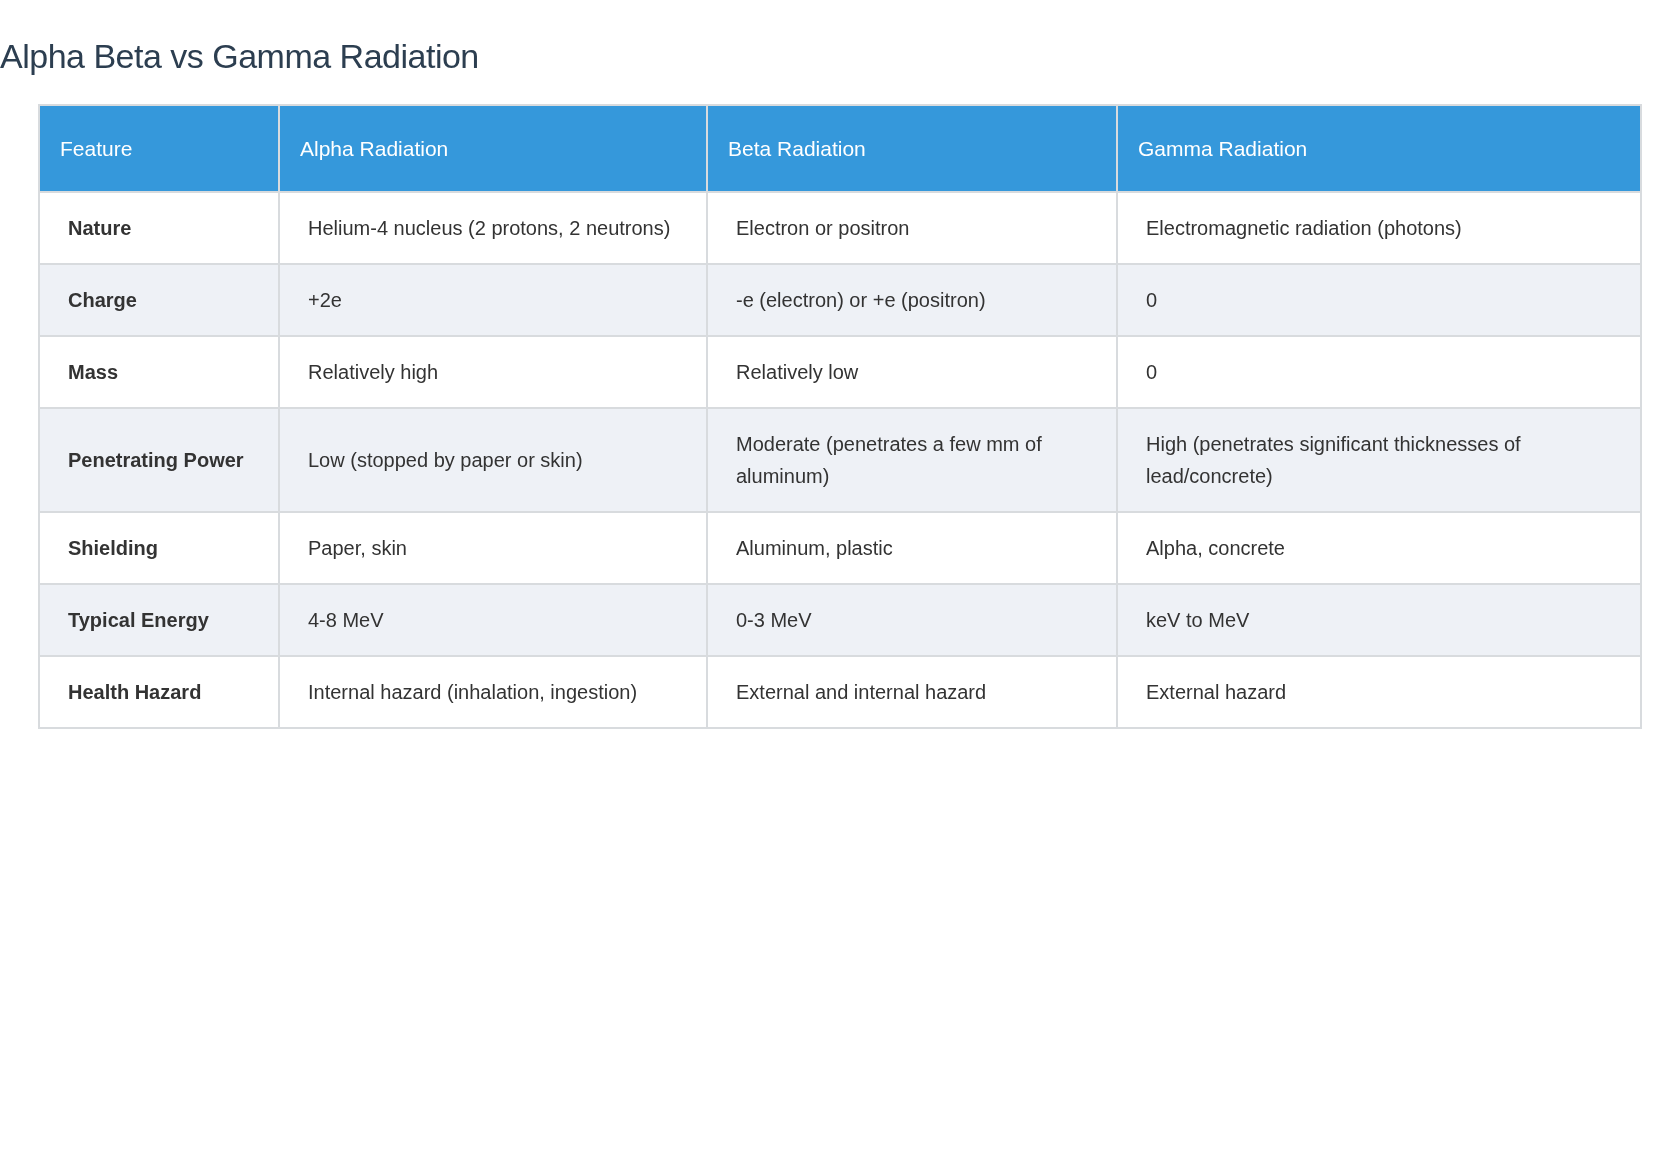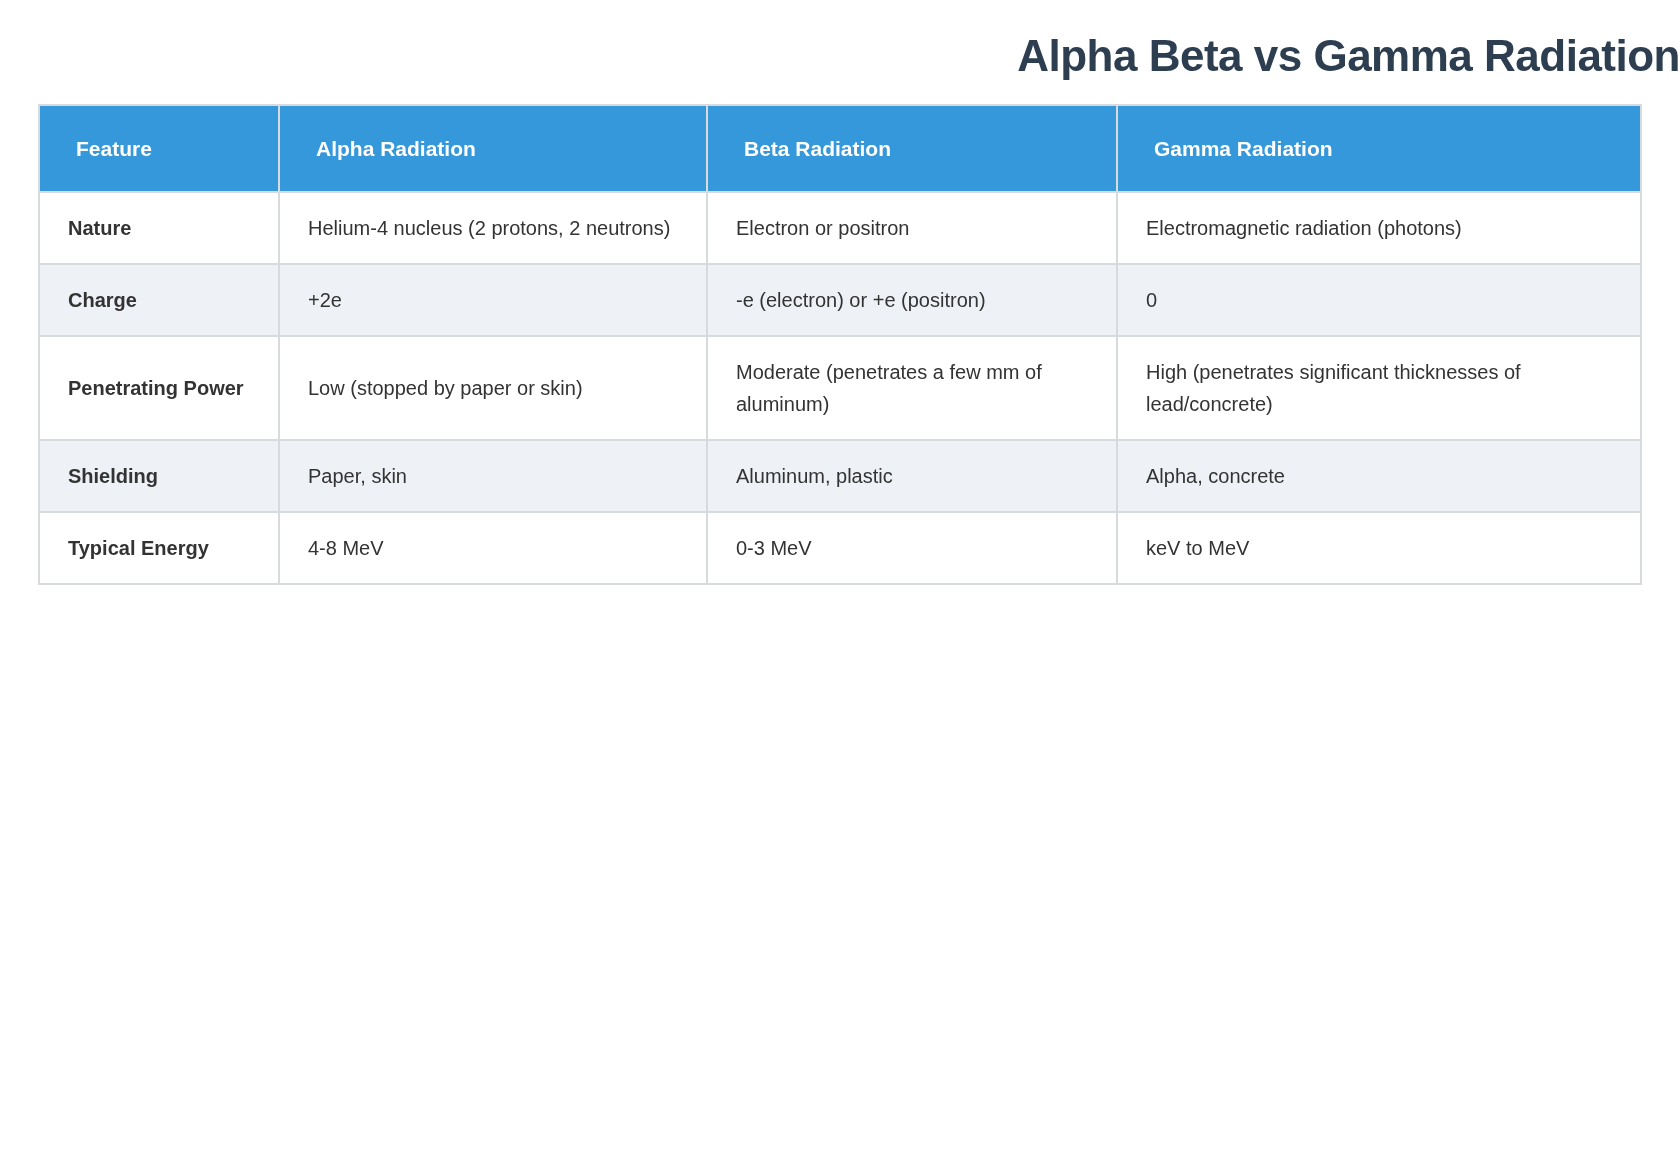--- a/index.html
+++ b/index.html
@@ -17,24 +17,24 @@
   body{
     width:1680px;
     height:1164px;
     background:var(--page-bg);
     font-family:"Liberation Sans","DejaVu Sans",sans-serif;
     color:var(--body-text);
     overflow:hidden;
   }
   .page-title{
     margin:30px 0 22px 0;
-    text-align:right;
-    font-size:44px;
+    text-align:left;
+    font-size:34px;
     line-height:52px;
-    font-weight:700;
+    font-weight:400;
     letter-spacing:-0.5px;
     color:var(--title-text);
   }
   table.comparison{
     width:1602px;
     margin:0 auto;
     border-collapse:collapse;
     table-layout:fixed;
     font-size:20px;
   }
@@ -42,22 +42,22 @@
   table.comparison td{
     border:2px solid var(--border);
     text-align:left;
     vertical-align:middle;
     padding:19px 28px;
   }
   table.comparison th{
     background:var(--header-bg);
     color:var(--header-text);
     font-size:21px;
-    font-weight:700;
-    padding:30px 36px;
+    font-weight:400;
+    padding:30px 20px;
     line-height:25px;
   }
   table.comparison td{
     background:var(--row-bg);
     line-height:32px;
   }
   table.comparison tbody tr:nth-child(even) td{
     background:var(--row-alt-bg);
   }
   td.feature-cell{
@@ -95,31 +95,43 @@
       <td>Electron or positron</td>
       <td>Electromagnetic radiation (photons)</td>
     </tr>
     <tr>
       <td class="feature-cell">Charge</td>
       <td>+2e</td>
       <td>-e (electron) or +e (positron)</td>
       <td>0</td>
     </tr>
     <tr>
+      <td class="feature-cell">Mass</td>
+      <td>Relatively high</td>
+      <td>Relatively low</td>
+      <td>0</td>
+    </tr>
+    <tr>
       <td class="feature-cell">Penetrating Power</td>
       <td>Low (stopped by paper or skin)</td>
       <td>Moderate (penetrates a few mm of aluminum)</td>
       <td>High (penetrates significant thicknesses of lead/concrete)</td>
     </tr>
     <tr>
       <td class="feature-cell">Shielding</td>
       <td>Paper, skin</td>
       <td>Aluminum, plastic</td>
       <td>Alpha, concrete</td>
     </tr>
     <tr>
       <td class="feature-cell">Typical Energy</td>
       <td>4-8 MeV</td>
       <td>0-3 MeV</td>
       <td>keV to MeV</td>
     </tr>
+    <tr>
+      <td class="feature-cell">Health Hazard</td>
+      <td>Internal hazard (inhalation, ingestion)</td>
+      <td>External and internal hazard</td>
+      <td>External hazard</td>
+    </tr>
   </tbody>
 </table>
 
 </body></html>

